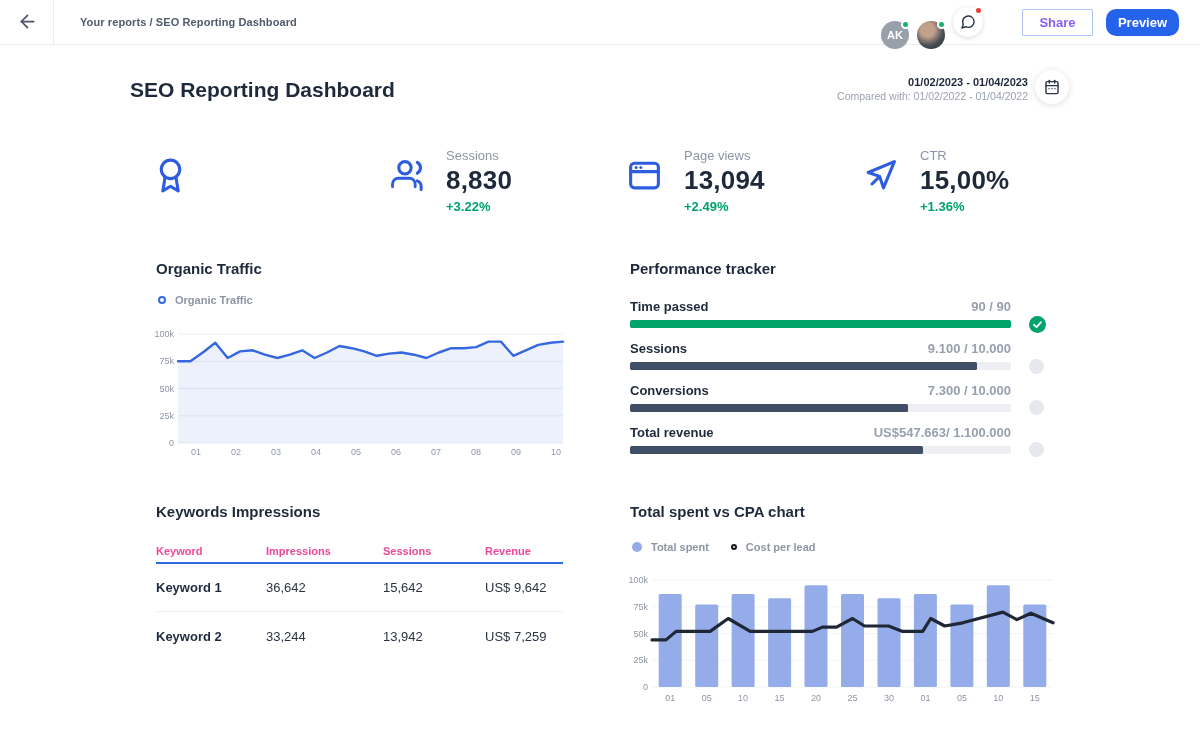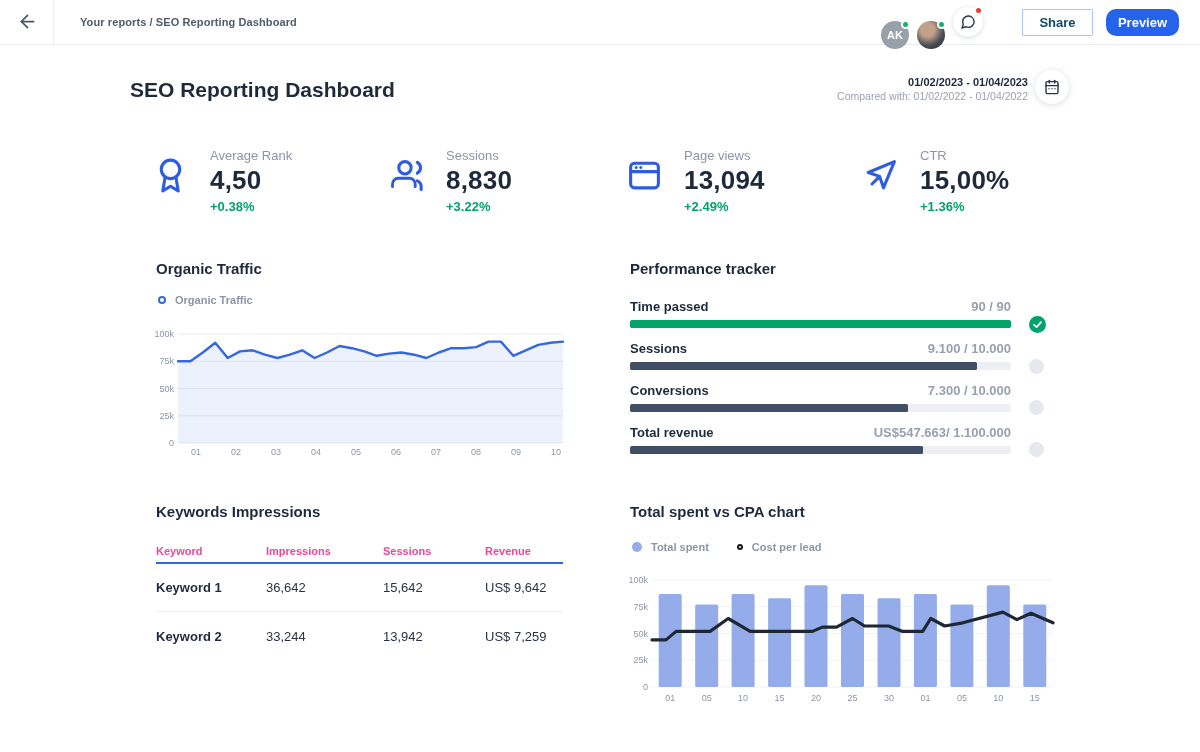--- a/index.html
+++ b/index.html
@@ -11,21 +11,21 @@
   .topbar { position:absolute; top:0; left:0; width:1200px; height:45px; background:#fff; border-bottom:1px solid #e9ecf0; z-index:5; }
   .back-btn { position:absolute; left:12px; top:8px; width:30px; height:30px; border:none; background:transparent; cursor:pointer; color:#4b5565; }
   .topbar-divider { position:absolute; left:53px; top:0; width:1px; height:44px; background:#e9ecf0; }
   .breadcrumb { position:absolute; left:80px; top:0; line-height:44px; font-size:11px; font-weight:700; color:#4f5b6d; letter-spacing:.1px; cursor:pointer; }
   .avatar { position:absolute; top:8px; width:28px; height:28px; border-radius:50%; cursor:pointer;margin-top:13px; }
   .avatar-ak { left:881px; background:#98a0aa; color:#fff; font-size:11px; font-weight:700; display:flex; align-items:center; justify-content:center; }
   .avatar-photo { left:917px; background:radial-gradient(circle at 38% 32%, #c2a18b 26%, #4a4f57 60%, #23262b 100%); }
   .presence-dot { position:absolute; right:-1px; top:-1px; width:9px; height:9px; border-radius:50%; background:#10b26c; border:2px solid #fff; }
   .chat-btn { position:absolute; left:953px; top:7px; width:30px; height:30px; border-radius:50%; background:#fff; border:none; box-shadow:0 1px 4px rgba(30,40,60,.18); cursor:pointer; display:flex; align-items:center; justify-content:center; color:#2b3648; }
   .notif-dot { position:absolute; right:0px; top:-1px; width:9px; height:9px; border-radius:50%; background:#ee3b31; border:2px solid #fff; }
-  .btn-outline { position:absolute; left:1022px; top:9px; width:71px; height:27px; background:#fff; border:1px solid #aec4f6; border-radius:1px; color:#0c4a6e; font-size:13px; font-weight:600; cursor:pointer; font-family:inherit; }
+  .btn-outline { position:absolute; left:1022px; top:9px; width:71px; height:27px; background:#fff; border:1px solid #aec4f6; border-radius:1px; color:#8b5cf6; font-size:13px; font-weight:600; cursor:pointer; font-family:inherit; }
   .btn-primary { position:absolute; left:1106px; top:9px; width:73px; height:27px; background:#2563eb; border:none; border-radius:10px; color:#fff; font-size:13px; font-weight:600; cursor:pointer; font-family:inherit; }
 
   
   main { position:absolute; top:45px; left:0; width:1200px; height:707px; }
   .page-title { position:absolute; left:130px; top:33px; font-size:21px; font-weight:700; color:#1e2a3b; }
   .date-block { position:absolute; right:172px; top:31px; text-align:right; }
   .date-range { font-size:11px; font-weight:700; color:#1e2a3b; }
   .date-compare { font-size:10.5px; color:#9aa1af; margin-top:2px; }
   .calendar-btn { position:absolute; left:1035px; top:25px; width:34px; height:34px; border-radius:50%; background:#fff; border:none; box-shadow:0 1px 6px rgba(30,40,60,.16); cursor:pointer; display:flex; align-items:center; justify-content:center; color:#2b3648; }
 
@@ -68,21 +68,21 @@
   .krow { display:grid; grid-template-columns:110px 117px 102px 78px; align-items:center; }
   .khead { height:19px; border-bottom:2px solid #2d6be4; padding-bottom:10px; }
   .khead span { font-size:11px; font-weight:700; color:#ec4899; }
   .kbody .krow { height:48px; border-bottom:1px solid #eef0f3; font-size:13px; color:#2a3342; }
   .kbody .krow:last-child { border-bottom:none; }
   .kbody .krow span:first-child { font-weight:700; color:#1e2a3b; }
 
   
   .cpa { left:630px; top:452px; width:432px; height:250px; }
   .cpa h2 { position:absolute; top:6px; left:0; }
-  .cpa .legend-row { position:absolute; top:44px; left:2px; display:flex; gap:28px; }
+  .cpa .legend-row { position:absolute; top:44px; left:2px; display:flex; gap:22px; }
   .dot-periwinkle { width:10px; height:10px; border-radius:50%; background:#94ace9; }
   .ring-black { width:6px; height:6px; border-radius:50%; border:2.5px solid #15181f; background:#fff; }
   .cpa svg { position:absolute; left:-4px; top:75px; }
 
   svg text { font-family:"Liberation Sans", sans-serif; }
 </style>
 </head>
 <body>
 
 <div class="app">
@@ -132,25 +132,20 @@
           <line x1="16.5" y1="14.5" x2="16.5" y2="14.5"></line>
         </svg>
     </button>
 
     <div class="kpi" style="left:152px">
       <span class="k-icon">
         <svg width="37" height="37" viewBox="0 0 24 24" fill="none" stroke="currentColor" stroke-width="2" stroke-linecap="round" stroke-linejoin="round">
             <circle cx="12" cy="8" r="6"></circle>
             <path d="M15.5 13 17 22l-5-3-5 3 1.5-9"></path>
           </svg>
-      </span>
-      <span>
-        <div class="k-label">Average Rank</div>
-        <div class="k-value">4,50</div>
-        <div class="k-delta">+0.38%</div>
       </span>
     </div>
     <div class="kpi" style="left:388px">
       <span class="k-icon">
         <svg width="37" height="37" viewBox="0 0 24 24" fill="none" stroke="currentColor" stroke-width="2" stroke-linecap="round" stroke-linejoin="round">
             <path d="M17 21v-2a4 4 0 0 0-4-4H5a4 4 0 0 0-4 4v2" transform="translate(2,0) scale(0.92)"></path>
             <circle cx="11" cy="7" r="4"></circle>
             <path d="M19 3.5a4 4 0 0 1 0 7"></path>
             <path d="M21.5 21v-1.8a4 4 0 0 0-2.5-3.7"></path>
           </svg>

